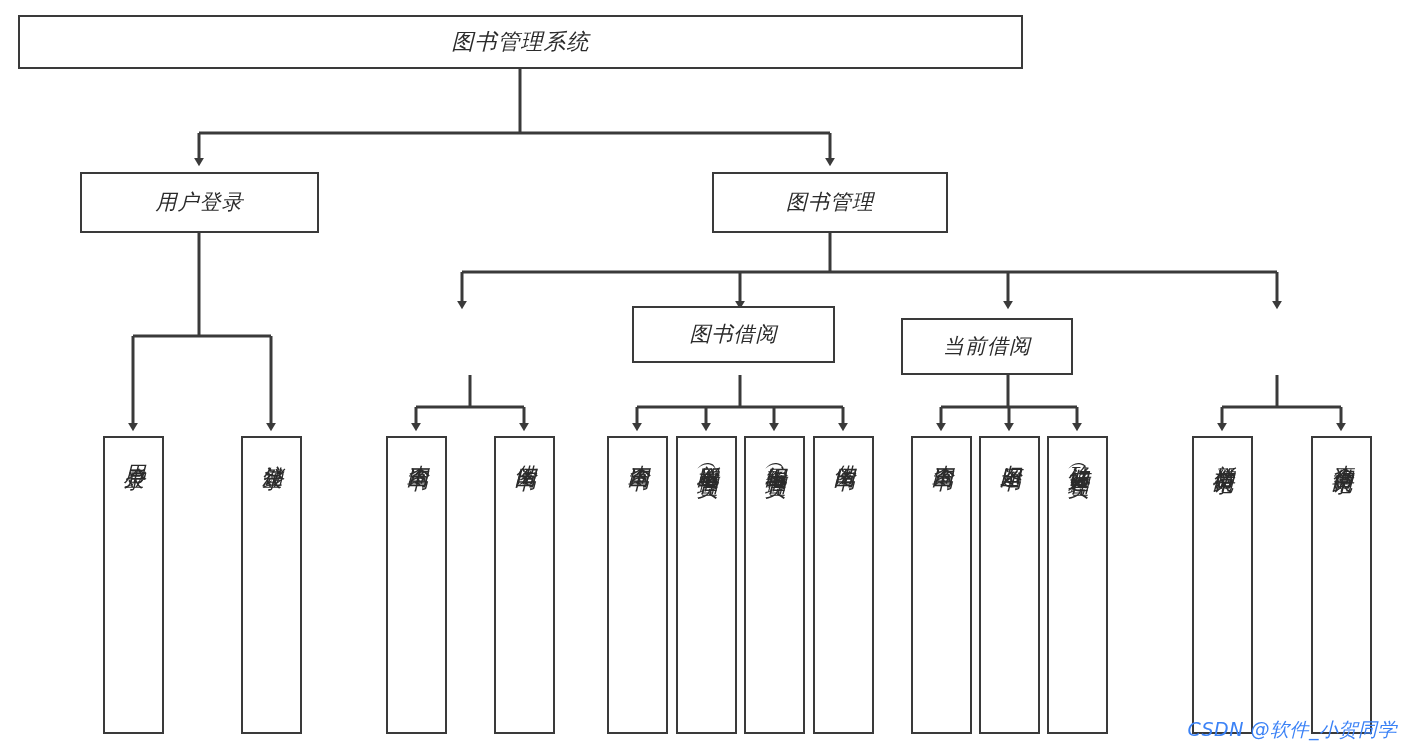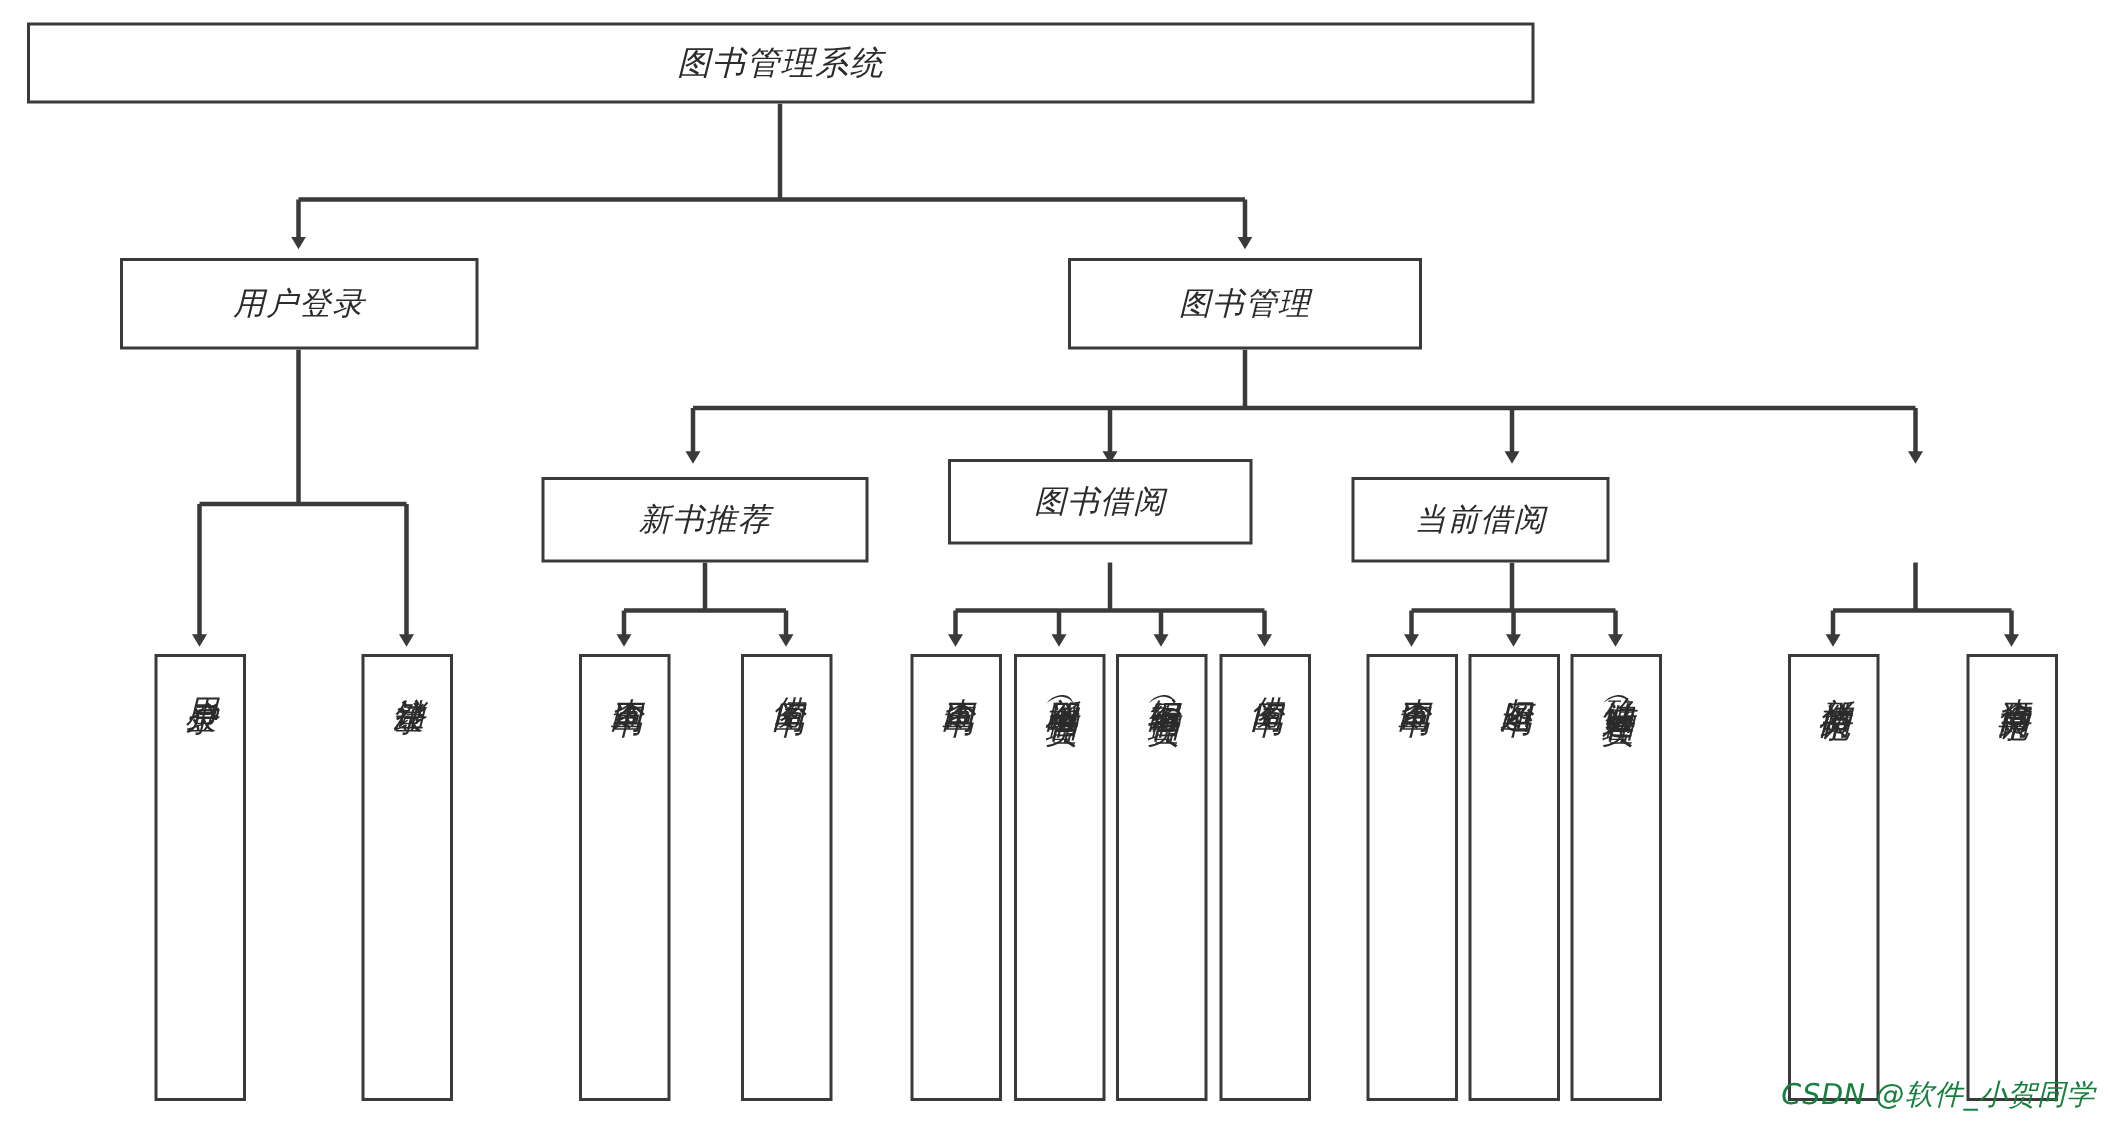--- a/index.html
+++ b/index.html
@@ -58,21 +58,21 @@
     letter-spacing: 2px;
     color: #2b2b2b;
     white-space: nowrap;
     display: block;
   }
   .watermark {
     position: absolute;
     right: 8px;
     bottom: 4px;
     font-size: 19px;
-    color: #15803d;
+    color: #3b82f6;
     letter-spacing: 0.5px;
     white-space: nowrap;
     font-family: "DejaVu Sans", "Liberation Sans", sans-serif;
   }
 </style>
 </head>
 <body>
 
 <div id="canvas">
 
@@ -134,23 +134,20 @@
   </div>
 
   <div class="node h" style="left:80px; top:172px; width:239px; height:61px;">
     <span>用户登录</span>
   </div>
 
   <div class="node h" style="left:712px; top:172px; width:236px; height:61px;">
     <span>图书管理</span>
   </div>
 
-  <div class="node h" style="left:361px; top:318px; width:218px; height:57px;">
-    <span>新书推荐</span>
-  </div>
 
   <div class="node h" style="left:632px; top:306px; width:203px; height:57px;">
     <span>图书借阅</span>
   </div>
 
   <div class="node h" style="left:901px; top:318px; width:172px; height:57px;">
     <span>当前借阅</span>
   </div>
 
 

